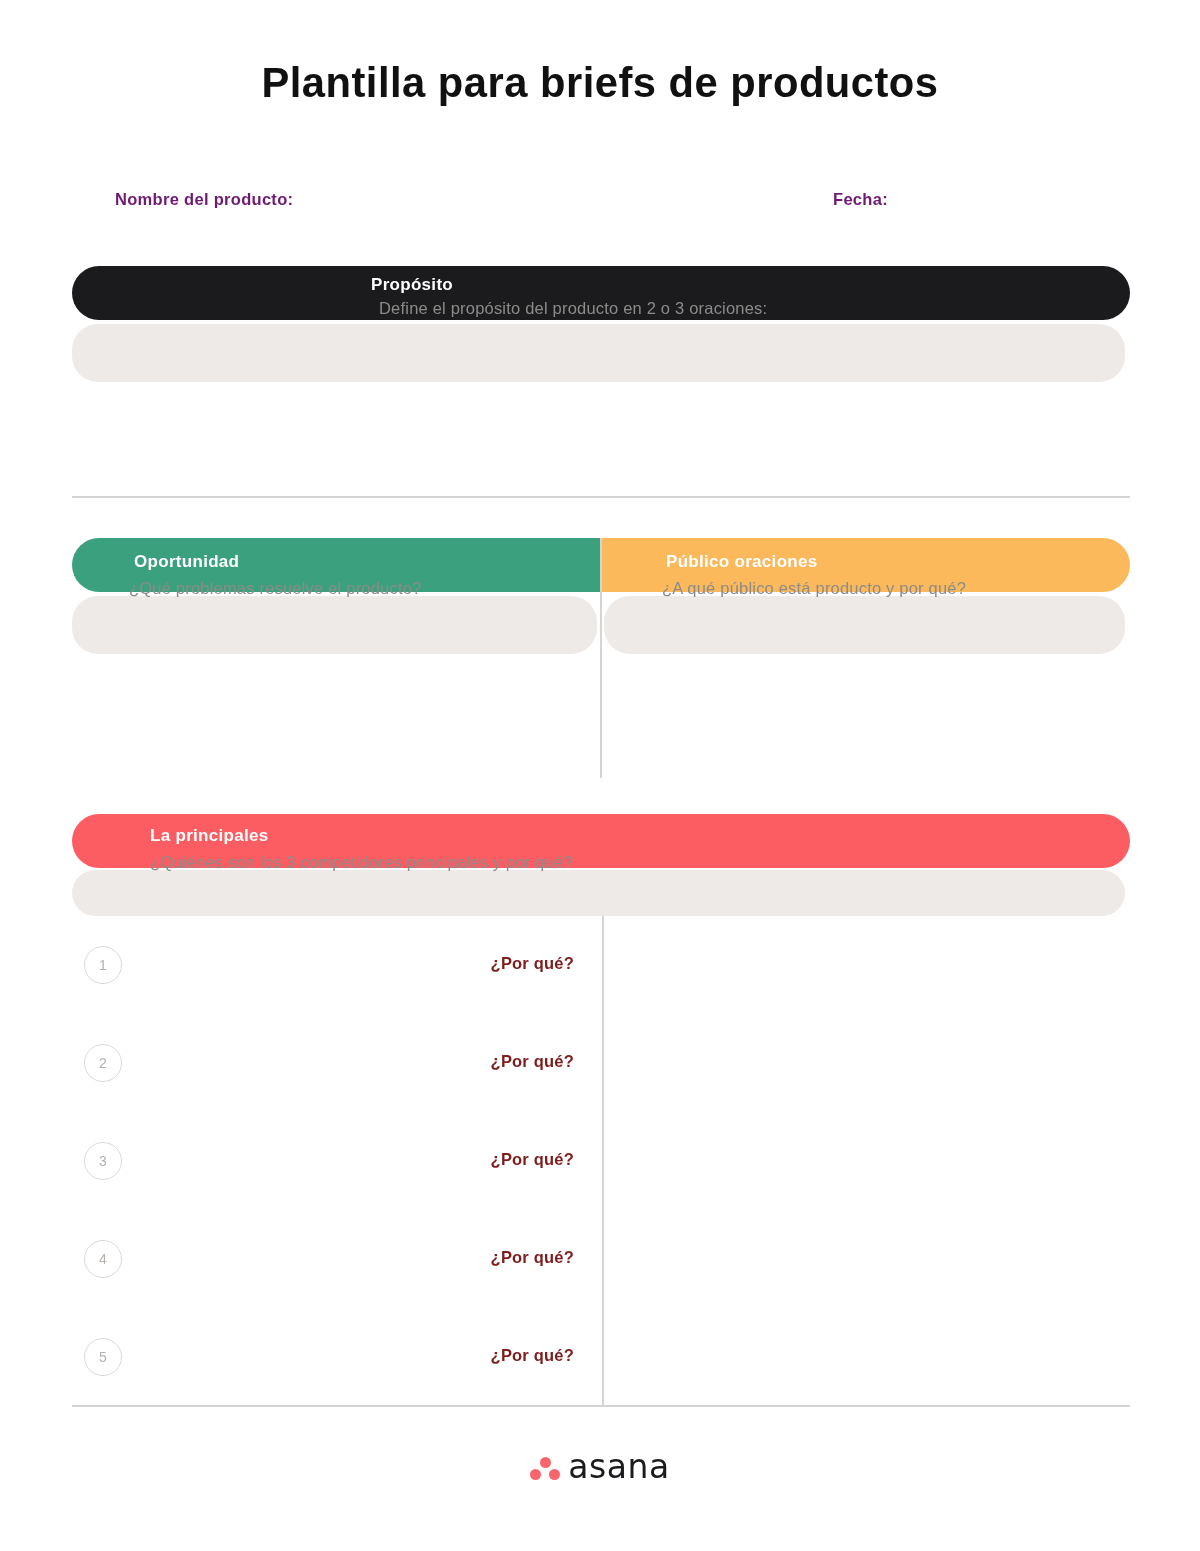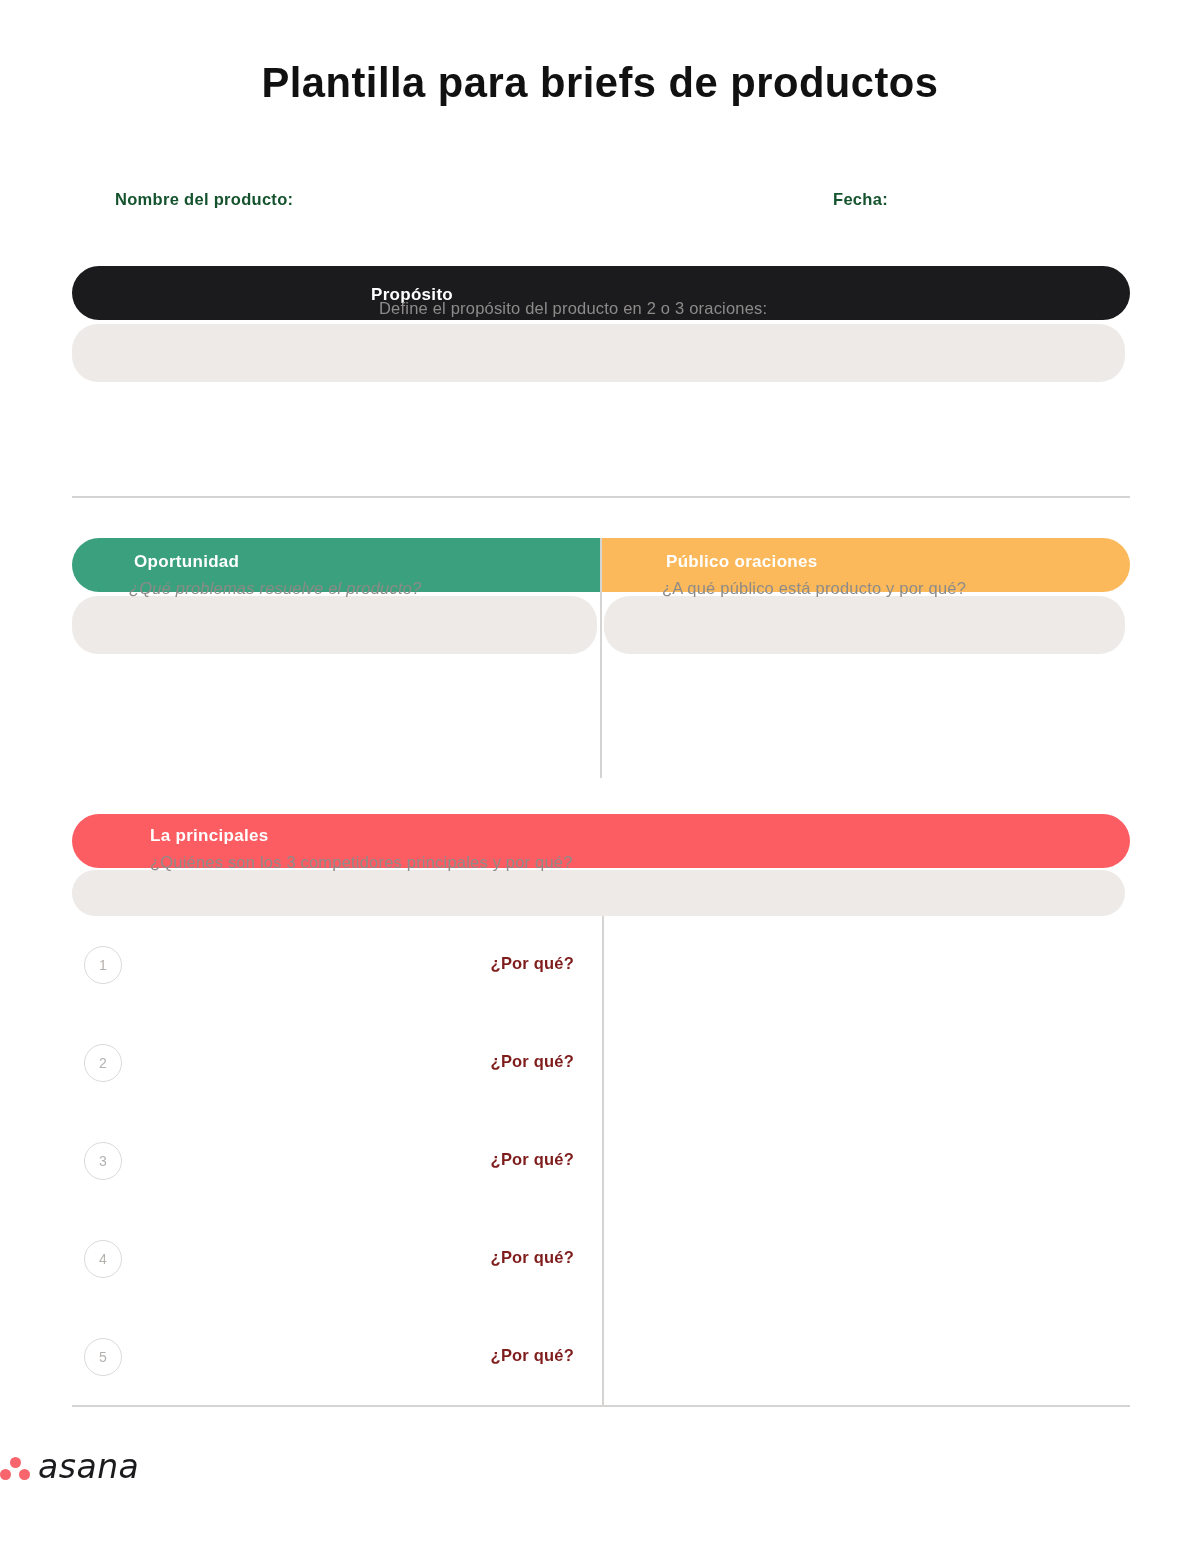--- a/index.html
+++ b/index.html
@@ -46,21 +46,21 @@
     left: 115px;
     top: 190px;
     width: 960px;
     height: 24px;
   }
   .meta-label {
     position: absolute;
     top: 0;
     font-size: 16.5px;
     font-weight: 600;
-    color: #14532d;
+    color: #701a75;
     letter-spacing: 0.3px;
     white-space: nowrap;
   }
   .meta-label.product { left: 0; }
   .meta-label.date { left: 718px; }
 
   
   .section { position: absolute; }
 
   .band {
@@ -152,22 +152,22 @@
   }
 
   
   .footer-logo {
     position: absolute;
     left: 0;
     top: 1452px;
     width: 1200px;
     display: flex;
     align-items: center;
+    justify-content: center;
     gap: 8px;
-    font-style: italic;
   }
   .logo-dots {
     position: relative;
     width: 30px;
     height: 26px;
   }
   .logo-dots i {
     position: absolute;
     display: block;
     width: 11px;
@@ -197,36 +197,36 @@
   <div class="doc-title">Plantilla para briefs de productos</div>
 
   <div class="meta-row">
     <span class="meta-label product">Nombre del producto:</span>
     <span class="meta-label date">Fecha:</span>
   </div>
 
   <div class="section">
     <div class="fill" style="left:72px; top:324px; width:1053px; height:58px;"></div>
     <div class="band dark" style="left:72px; top:266px; width:1058px;"></div>
-    <div class="band-title" style="left:371px; top:285px;">Propósito</div>
+    <div class="band-title" style="left:371px; top:275px;">Propósito</div>
     <div class="band-sub" style="left:371px; top:299px;margin-left:8px;">Define el propósito del producto en 2 o 3 oraciones:</div>
   </div>
 
   <div class="hrule" style="left:72px; top:496px; width:1058px;"></div>
 
   <div class="section">
 
     <div class="fill" style="left:72px; top:596px; width:525px; height:58px;"></div>
     <div class="fill" style="left:604px; top:596px; width:521px; height:58px;"></div>
 
     <div class="band green left-half" style="left:72px; top:538px; width:530px;"></div>
     <div class="band amber right-half" style="left:600px; top:538px; width:530px;"></div>
 
     <div class="band-title" style="left:134px; top:552px;">Oportunidad</div>
-    <div class="band-sub" style="left:129px; top:579px;font-style:italic;">¿Qué problemas resuelve el producto?</div>
+    <div class="band-sub" style="left:129px; top:579px;">¿Qué problemas resuelve el producto?</div>
 
     <div class="band-title" style="left:666px; top:552px;">Público oraciones</div>
     <div class="band-sub" style="left:662px; top:579px;">¿A qué público está producto y por qué?</div>
 
     <div class="vrule" style="left:600px; top:538px; height:240px;"></div>
   </div>
 
   <div class="section">
 
     <div class="fill" style="left:72px; top:870px; width:1053px; height:46px;"></div>

